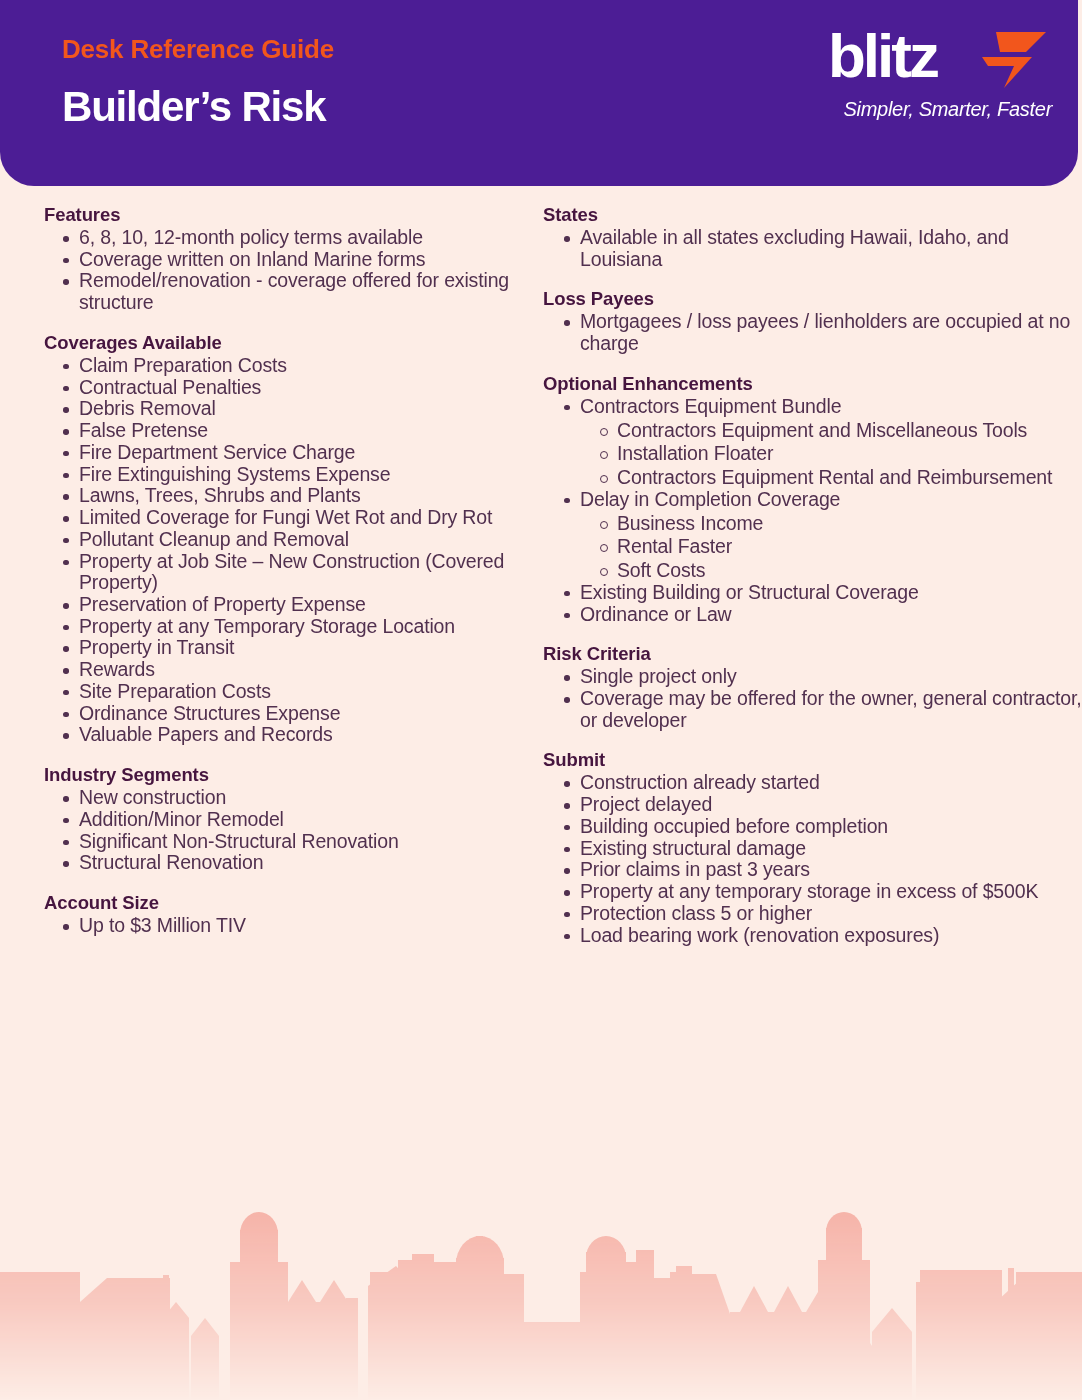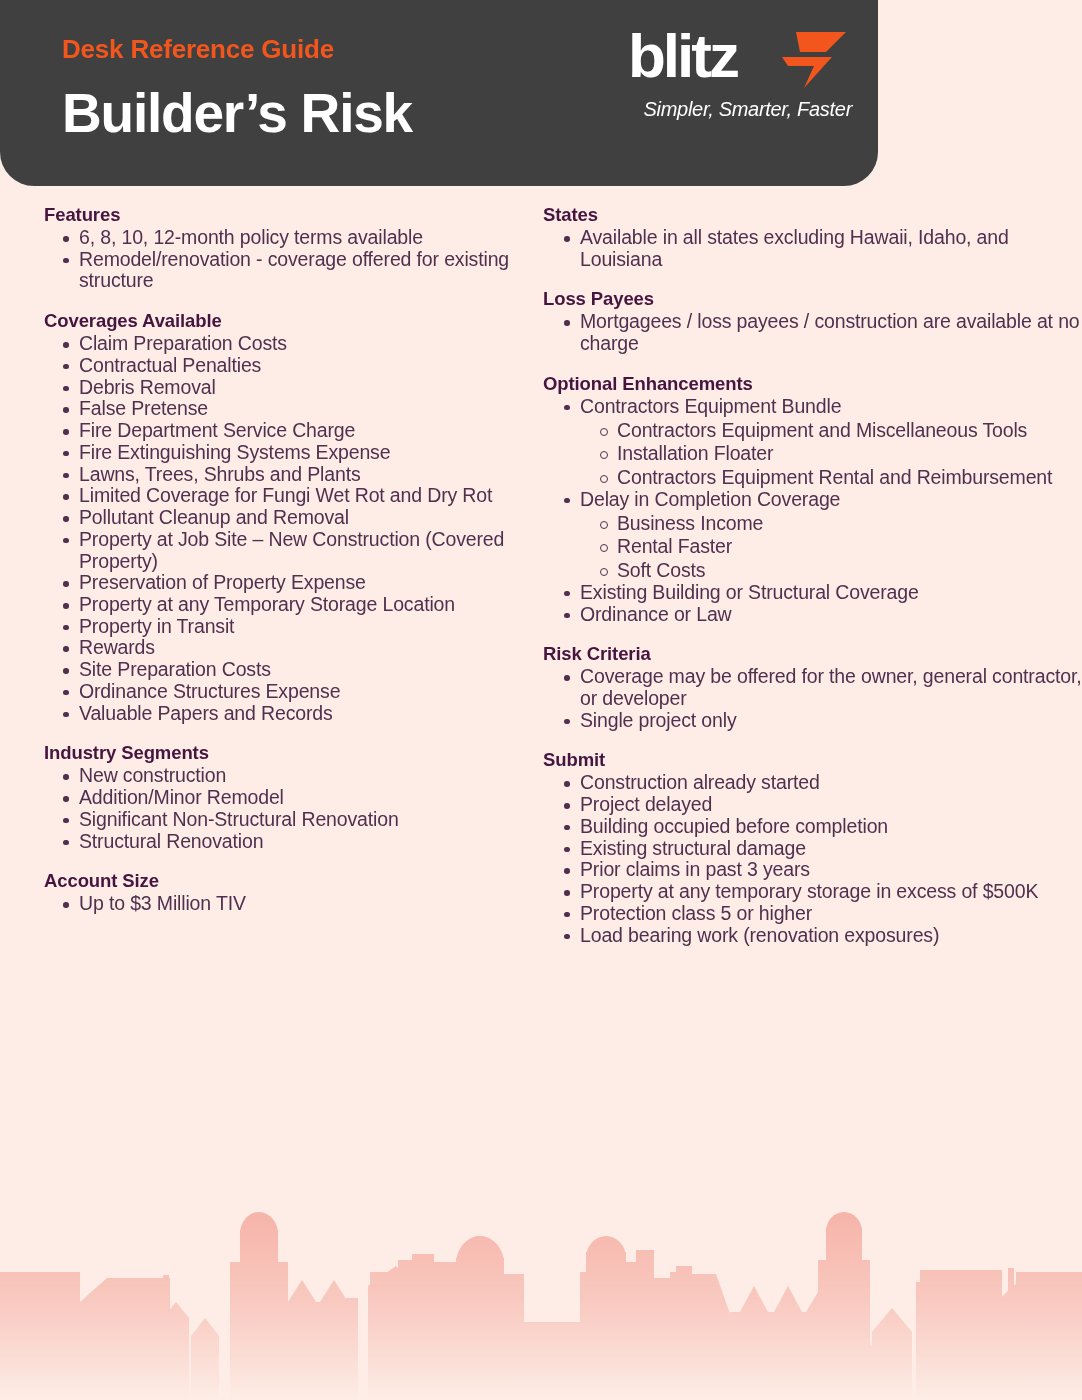--- a/index.html
+++ b/index.html
@@ -14,43 +14,43 @@
     background: #FDEDE6;
     font-family: "Liberation Sans", sans-serif;
     position: relative;
     overflow: hidden;
   }
 
   
   .header {
     position: absolute;
     top: 0; left: 0;
-    width: 878px;
+    width: 1078px;
     height: 186px;
-    background: #404040;
+    background: #4c1d95;
     border-bottom-left-radius: 34px;
     border-bottom-right-radius: 34px;
     z-index: 5;
   }
 
   .kicker {
     position: absolute;
     left: 62px;
     top: 34px;
     font-size: 26px;
     font-weight: bold;
     color: #F2561C;
     letter-spacing: -0.2px;
   }
 
   .page-title {
     position: absolute;
     left: 62px;
     top: 86px;
-    font-size: 55px;
+    font-size: 42px;
     font-weight: bold;
     color: #FFFFFF;
     letter-spacing: -1.2px;
     line-height: 1;
   }
 
   
   .logo-block {
     position: absolute;
     right: 26px;
@@ -198,20 +198,21 @@
     <div class="logo-tagline">Simpler, Smarter, Faster</div>
   </div>
 </div>
 
 <div class="content">
   <div class="column col-left" id="left-column">
       <div class="section">
         <div class="section-heading">Features</div>
         <ul class="bullets">
           <li>6, 8, 10, 12-month policy terms available</li>
+          <li>Coverage written on Inland Marine forms</li>
           <li>Remodel/renovation - coverage offered for existing structure</li>
         </ul>
       </div>
       <div class="section">
         <div class="section-heading">Coverages Available</div>
         <ul class="bullets">
           <li>Claim Preparation Costs</li>
           <li>Contractual Penalties</li>
           <li>Debris Removal</li>
           <li>False Pretense</li>
@@ -249,21 +250,21 @@
   <div class="column col-right" id="right-column">
       <div class="section">
         <div class="section-heading">States</div>
         <ul class="bullets">
           <li>Available in all states excluding Hawaii, Idaho, and Louisiana</li>
         </ul>
       </div>
       <div class="section">
         <div class="section-heading">Loss Payees</div>
         <ul class="bullets">
-          <li>Mortgagees / loss payees / construction are available at no charge</li>
+          <li>Mortgagees / loss payees / lienholders are occupied at no charge</li>
         </ul>
       </div>
       <div class="section">
         <div class="section-heading">Optional Enhancements</div>
         <ul class="bullets">
           <li><span>Contractors Equipment Bundle</span><ul class="subbullets">
               <li>Contractors Equipment and Miscellaneous Tools</li>
               <li>Installation Floater</li>
               <li>Contractors Equipment Rental and Reimbursement</li>
             </ul></li>
@@ -272,22 +273,22 @@
               <li>Rental Faster</li>
               <li>Soft Costs</li>
             </ul></li>
           <li><span>Existing Building or Structural Coverage</span></li>
           <li><span>Ordinance or Law</span></li>
         </ul>
       </div>
       <div class="section">
         <div class="section-heading">Risk Criteria</div>
         <ul class="bullets">
+          <li>Single project only</li>
           <li>Coverage may be offered for the owner, general contractor, or developer</li>
-          <li>Single project only</li>
         </ul>
       </div>
       <div class="section">
         <div class="section-heading">Submit</div>
         <ul class="bullets">
           <li>Construction already started</li>
           <li>Project delayed</li>
           <li>Building occupied before completion</li>
           <li>Existing structural damage</li>
           <li>Prior claims in past 3 years</li>

